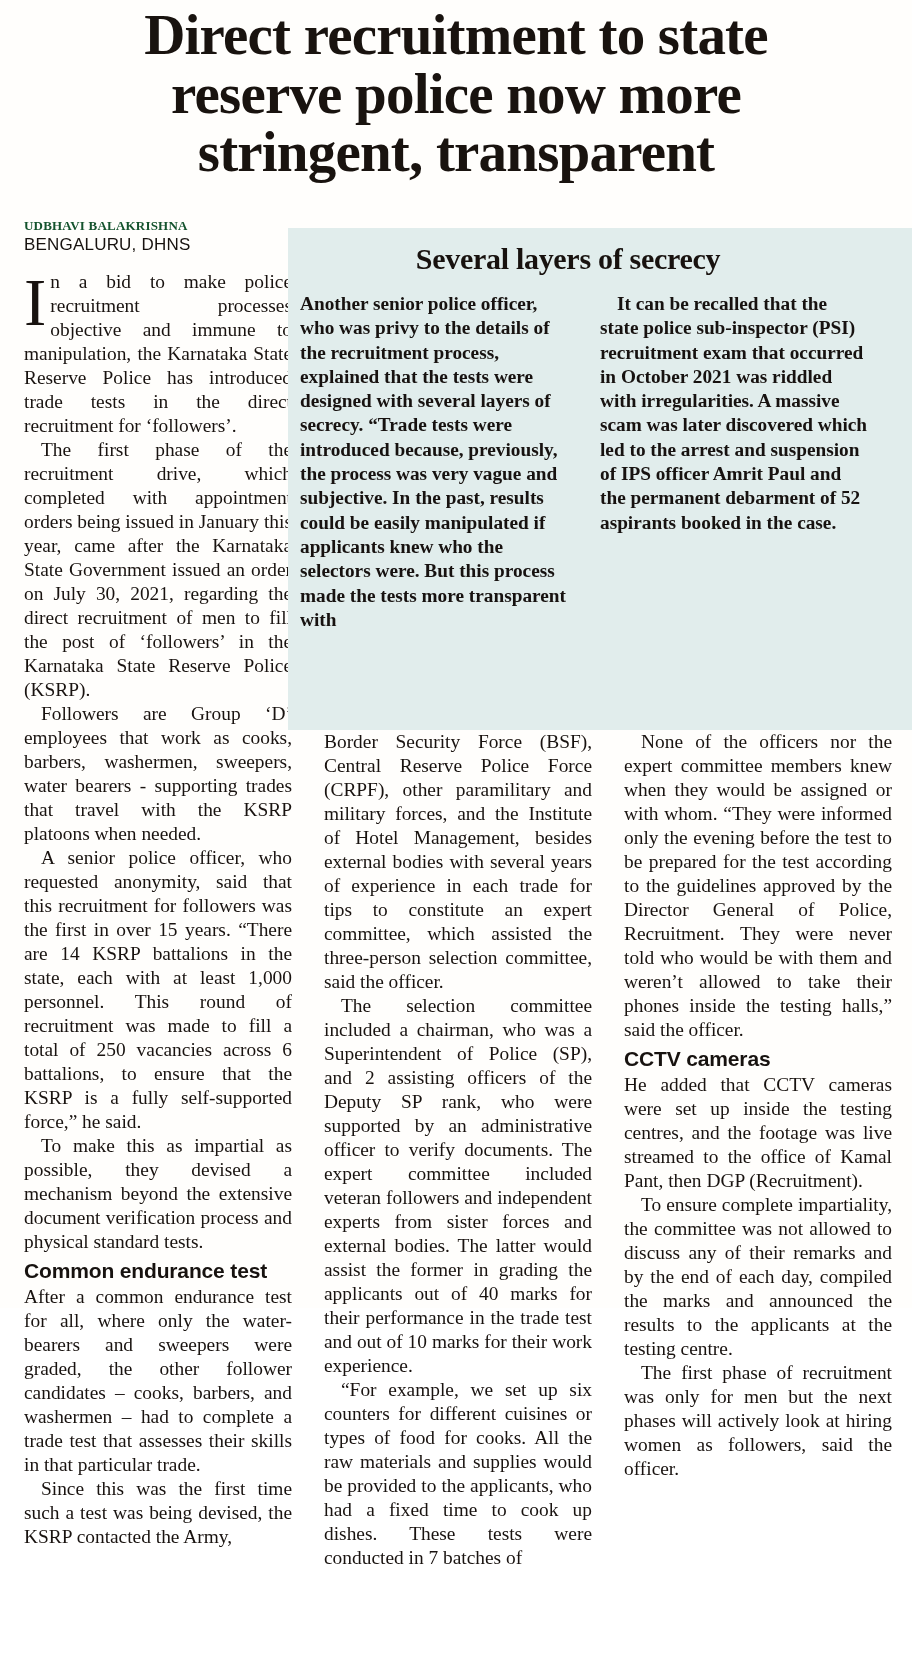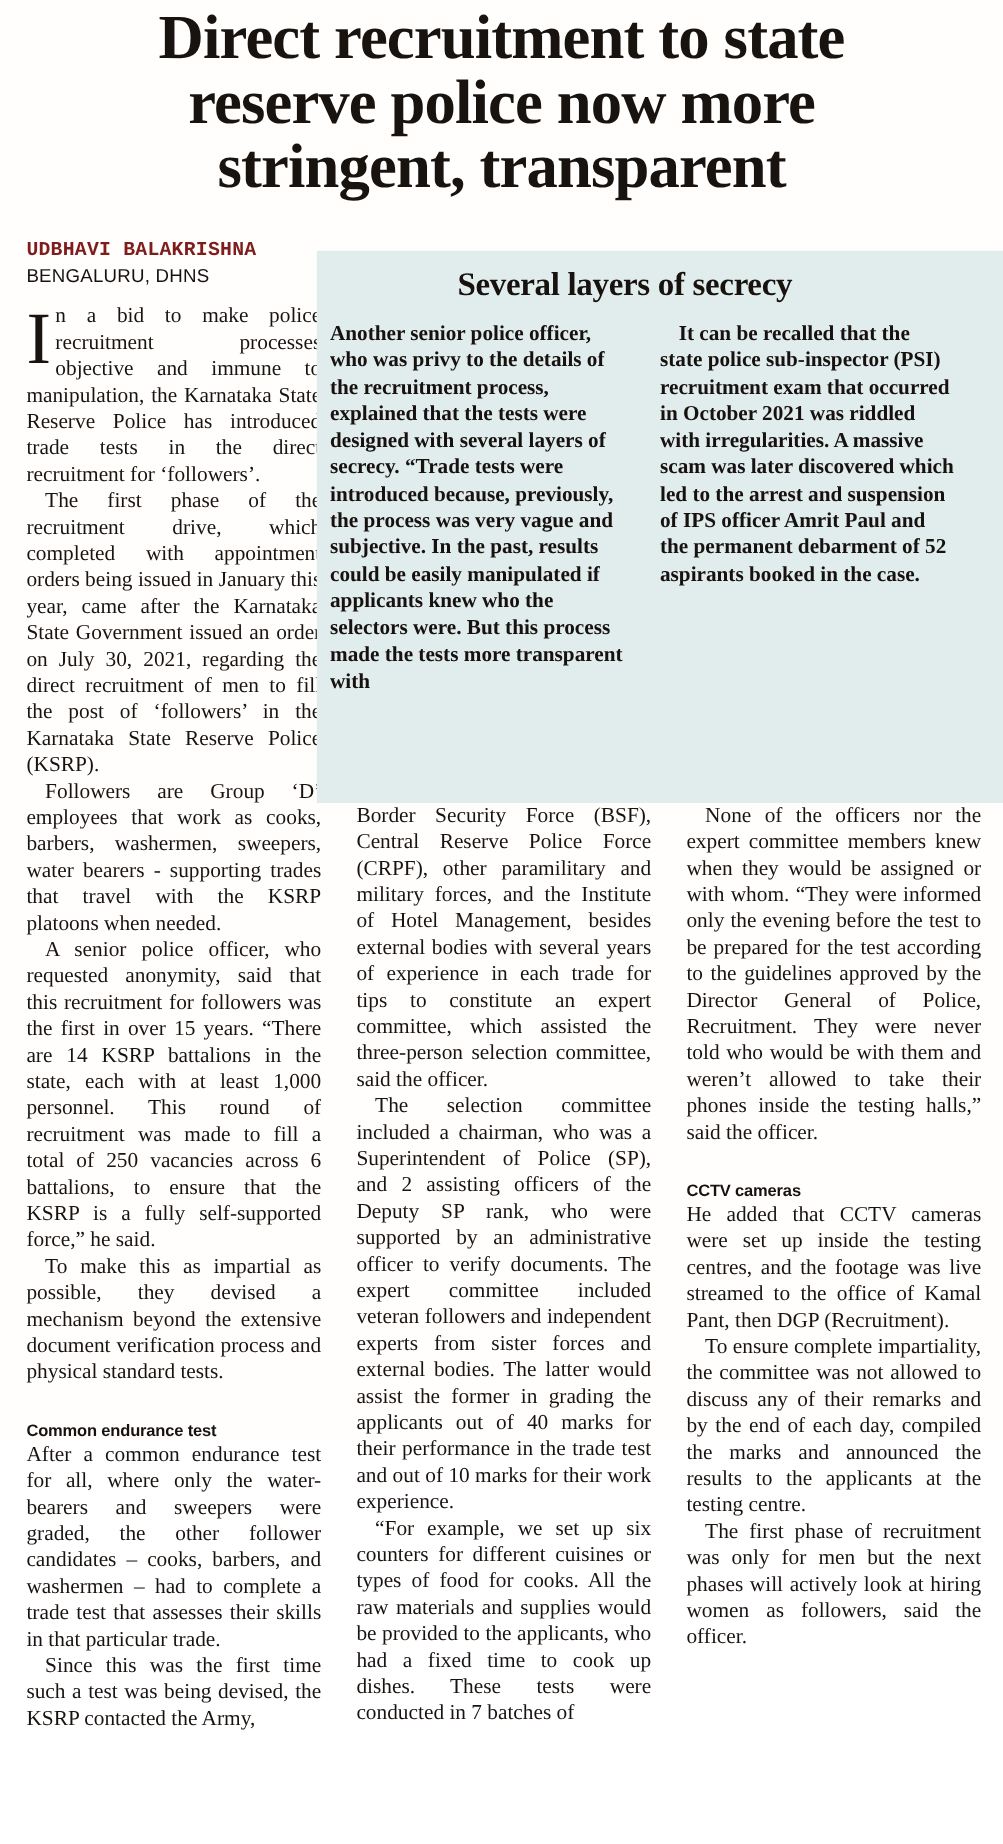--- a/index.html
+++ b/index.html
@@ -48,25 +48,25 @@
     width: 268px;
     height: 1458px;
     overflow: hidden;
   }
   .col1 { left: 0px; }
   .col2 { left: 300px; }
   .col3 { left: 600px; width: 268px; }
 
   
   .byline-name {
-    font-family: Liberation Mono, monospace;
-    font-weight: bold;
-    font-size: 18px;
+    font-family: Liberation Serif, serif;
+    font-weight: bold;
+    font-size: 13px;
     letter-spacing: 0.2px;
-    color: #7f1d1d;
+    color: #14532d;
     line-height: 1.2;
   }
   .byline-place {
     font-family: "Liberation Sans", sans-serif;
     font-weight: normal;
     font-size: 17px;
     letter-spacing: 0.2px;
     color: #17120f;
     line-height: 1.3;
     margin-bottom: 14px;
@@ -95,24 +95,24 @@
     font-weight: normal;
     padding-right: 4px;
     padding-top: 5px;
     margin-bottom: -4px;
   }
 
   
   h3.subhead {
     font-family: "Liberation Sans", sans-serif;
     font-weight: bold;
-    font-size: 15px;
+    font-size: 21px;
     line-height: 1.15;
     color: #17120f;
-    margin-top: 32px;
+    margin-top: 5px;
     margin-bottom: 2px;
     letter-spacing: -0.15px;
   }
 
   
   .highlight-box {
     position: absolute;
     top: 228px;
     left: 288px;
     width: 624px;

